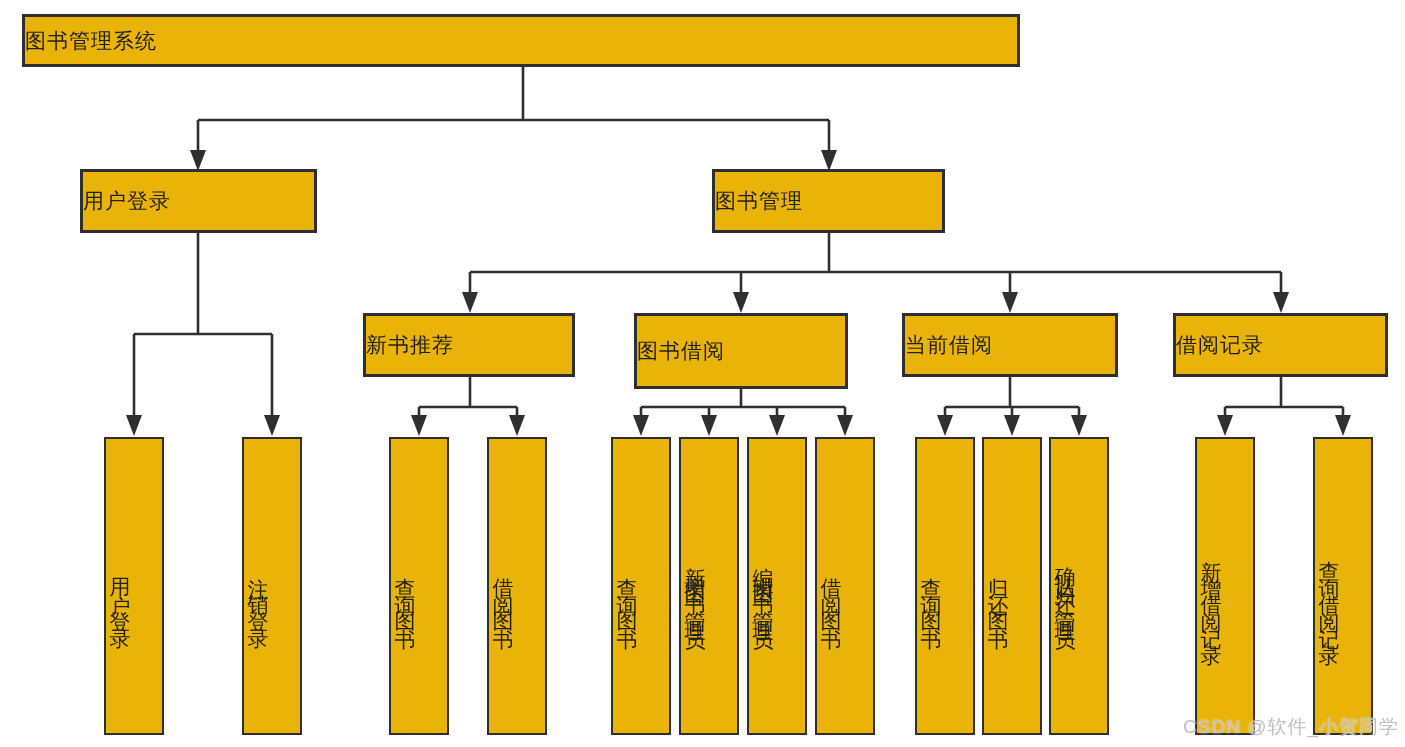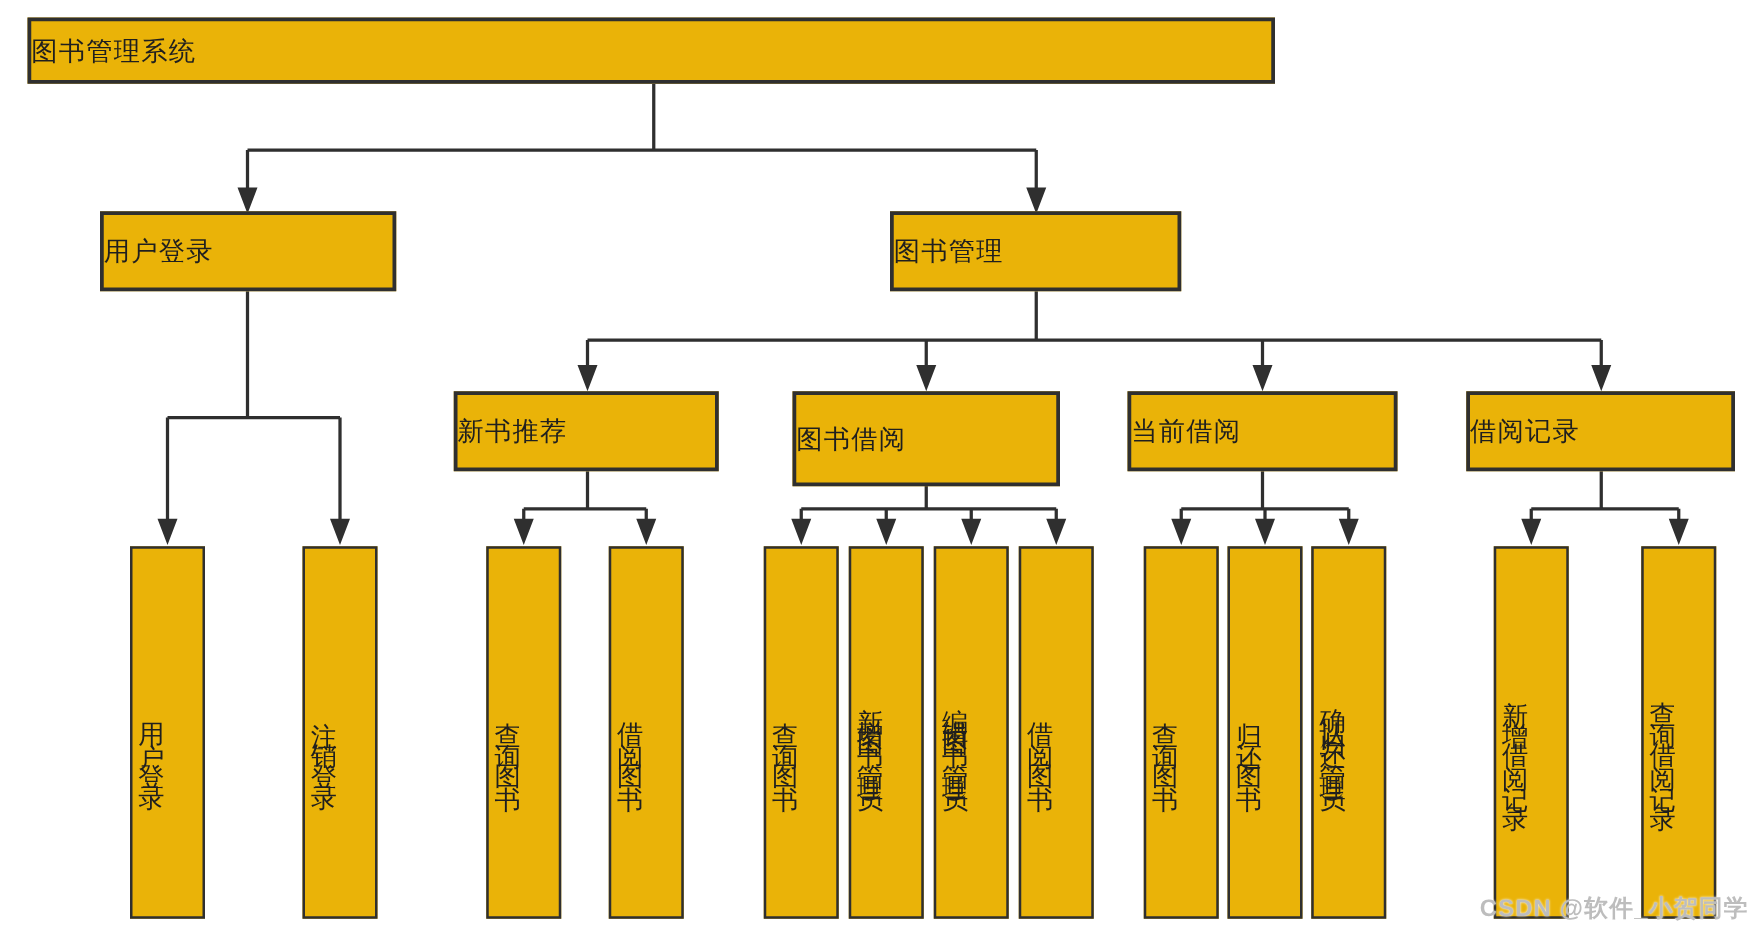--- a/index.html
+++ b/index.html
@@ -44,21 +44,20 @@
   .vtext.long{letter-spacing:9px;margin-top:9px;}
   .watermark{
     position:absolute;
     right:6px;top:714px;
     z-index:5;
     font-size:19px;
     letter-spacing:1px;
     color:var(--color-watermark);
     text-shadow:0 0 2px #ffffff;
     white-space:nowrap;
-    font-weight:bold;
   }
 </style>
 </head>
 <body>
 
 <div class="canvas">
 
   <svg class="connectors" width="1405" height="747" viewBox="0 0 1405 747" aria-hidden="true">
 
     <path class="wire" d="M523 67 V120 M198 120 H829 M198 120 V153 M829 120 V153"></path>

